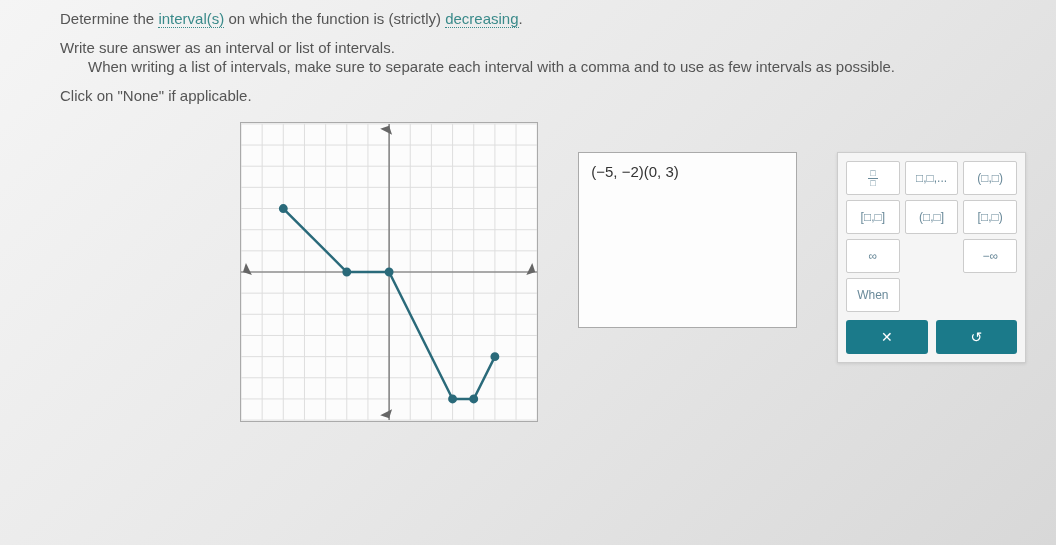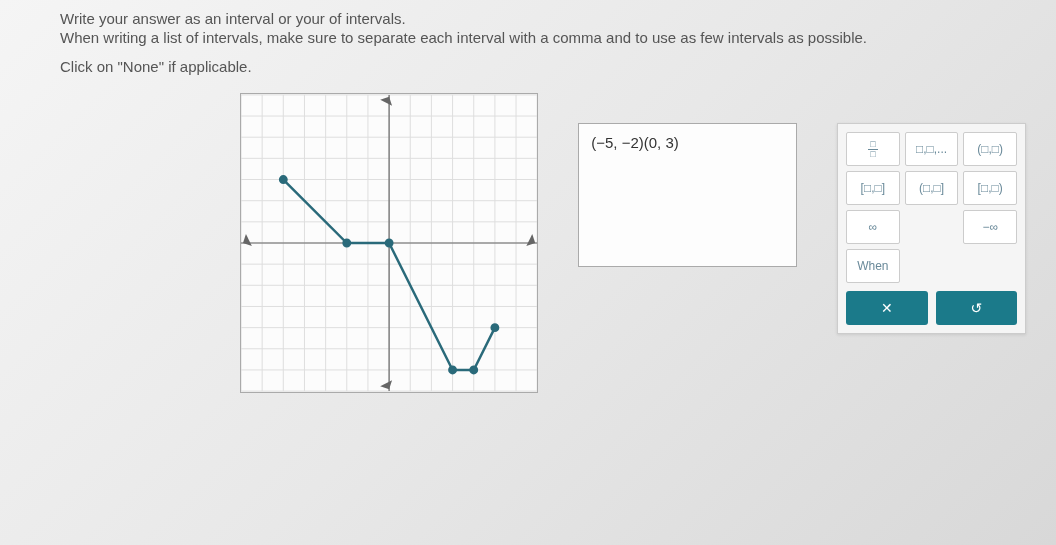--- a/index.html
+++ b/index.html
@@ -10,21 +10,21 @@
       height: 545px;
       overflow: hidden;
       color: #555;
       position: relative;
     }
     .content {
       padding: 10px 30px 0 60px;
     }
     .q-line1 { font-size: 15px; margin-bottom: 12px; }
     .q-line2 { font-size: 15px; margin-bottom: 2px; }
-    .q-line3 { font-size: 15px; margin-bottom: 12px; }
+    .q-line3 { font-size: 15px; margin-bottom: 12px; margin-left: 28px; }
     .q-line4 { font-size: 15px; margin-bottom: 18px; }
     .term {
       color: #3a8a8a;
       border-bottom: 1px dotted #3a8a8a;
       cursor: pointer;
     }
     .work-area {
       display: flex;
       align-items: flex-start;
       gap: 40px;
@@ -34,21 +34,21 @@
       width: 300px;
       height: 300px;
       border: 1px solid #aaa;
       background: #fcfcfc;
       position: relative;
     }
     .graph-box svg { width: 100%; height: 100%; display: block; }
 
     .answer-box {
       width: 220px;
-      height: 144px;
+      height: 176px;
       border: 1px solid #aaa;
       background: #fdfdfd;
       padding: 10px 12px;
       margin-top: 30px;
       font-size: 15px;
       color: #333;
     }
 
     .keypad {
       width: 190px;
@@ -100,21 +100,24 @@
       align-items: center;
       font-size: 9px;
       line-height: 1;
     }
     .frac-icon .top { border-bottom: 1px solid #6a8a9a; padding: 0 2px; }
   </style>
 </head>
 <body>
 
 <div class="content">
-  <p class="q-line2">Write your answer as an interval or your of intervals.</p>
+  <p class="q-line1">
+    <span>Determine the </span><span class="term">interval(s)</span><span> on which the function is (strictly) </span><span class="term">decreasing</span><span>.</span>
+  </p>
+  <p class="q-line2">Write sure answer as an interval or list of intervals.</p>
   <p class="q-line3">When writing a list of intervals, make sure to separate each interval with a comma and to use as few intervals as possible.</p>
   <p class="q-line4">Click on "None" if applicable.</p>
 
   <div class="work-area">
 
     <div class="graph-box">
       <svg viewBox="0 0 300 300" id="graph-svg">
           <line x1="0" x2="0" y1="0" y2="300" stroke="#ddd" stroke-width="1"></line>
           <line x1="21.428571428571427" x2="21.428571428571427" y1="0" y2="300" stroke="#ddd" stroke-width="1"></line>
           <line x1="42.857142857142854" x2="42.857142857142854" y1="0" y2="300" stroke="#ddd" stroke-width="1"></line>

